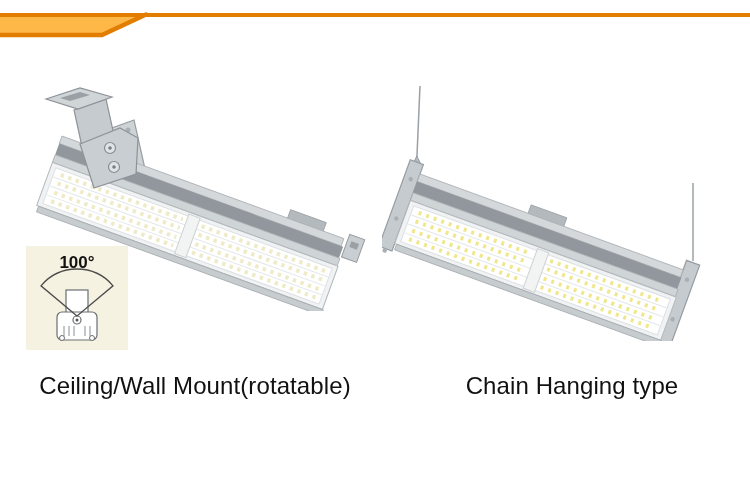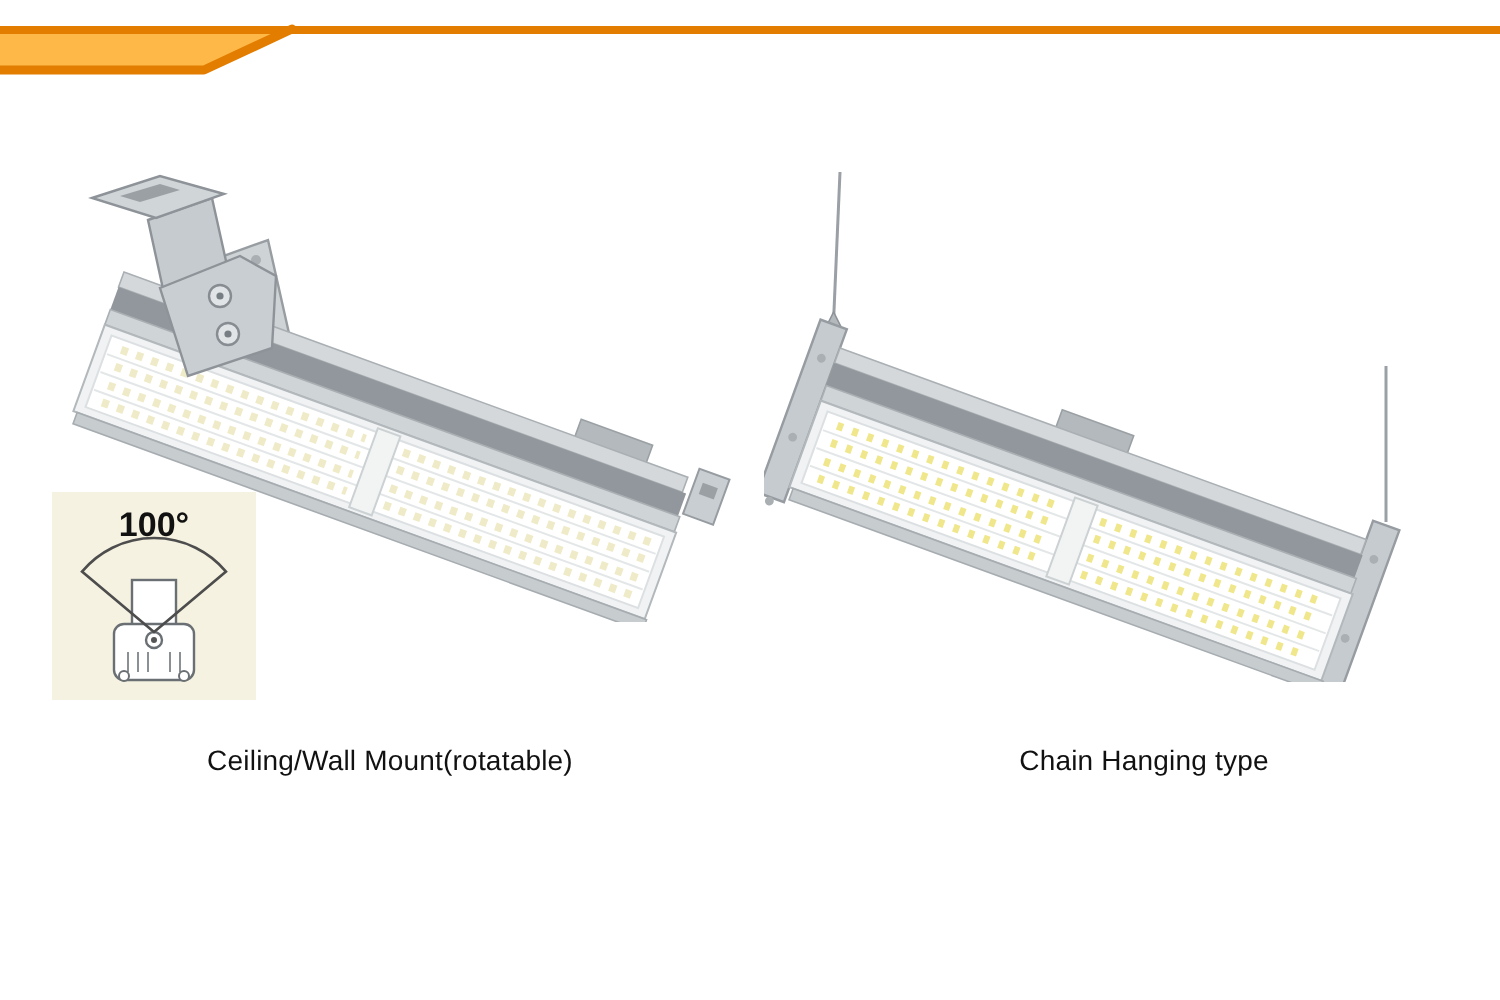--- a/index.html
+++ b/index.html
@@ -9,21 +9,21 @@
   }
   .banner{position:absolute;left:0;width:750px;height:45px;}
   .banner.top{top:0;}
   .banner.bottom{top:455px;}
   .figure{position:absolute;}
   .figure-left{left:22px;top:86px;width:345px;height:225px;}
   .figure-right{left:382px;top:86px;width:345px;height:255px;}
   .beam-icon{position:absolute;left:26px;top:246px;width:102px;height:104px;}
   .caption{
     position:absolute;top:372px;width:340px;text-align:center;
-    font-size:14px;color:#111111;letter-spacing:0.1px;white-space:nowrap;
+    font-size:24px;color:#111111;letter-spacing:0.1px;white-space:nowrap;
   }
   .caption-left{left:25px;}
   .caption-right{left:402px;}
 </style>
 </head>
 <body>
 
 <div class="stage">
 
   <svg class="banner top" viewBox="0 0 750 45">

